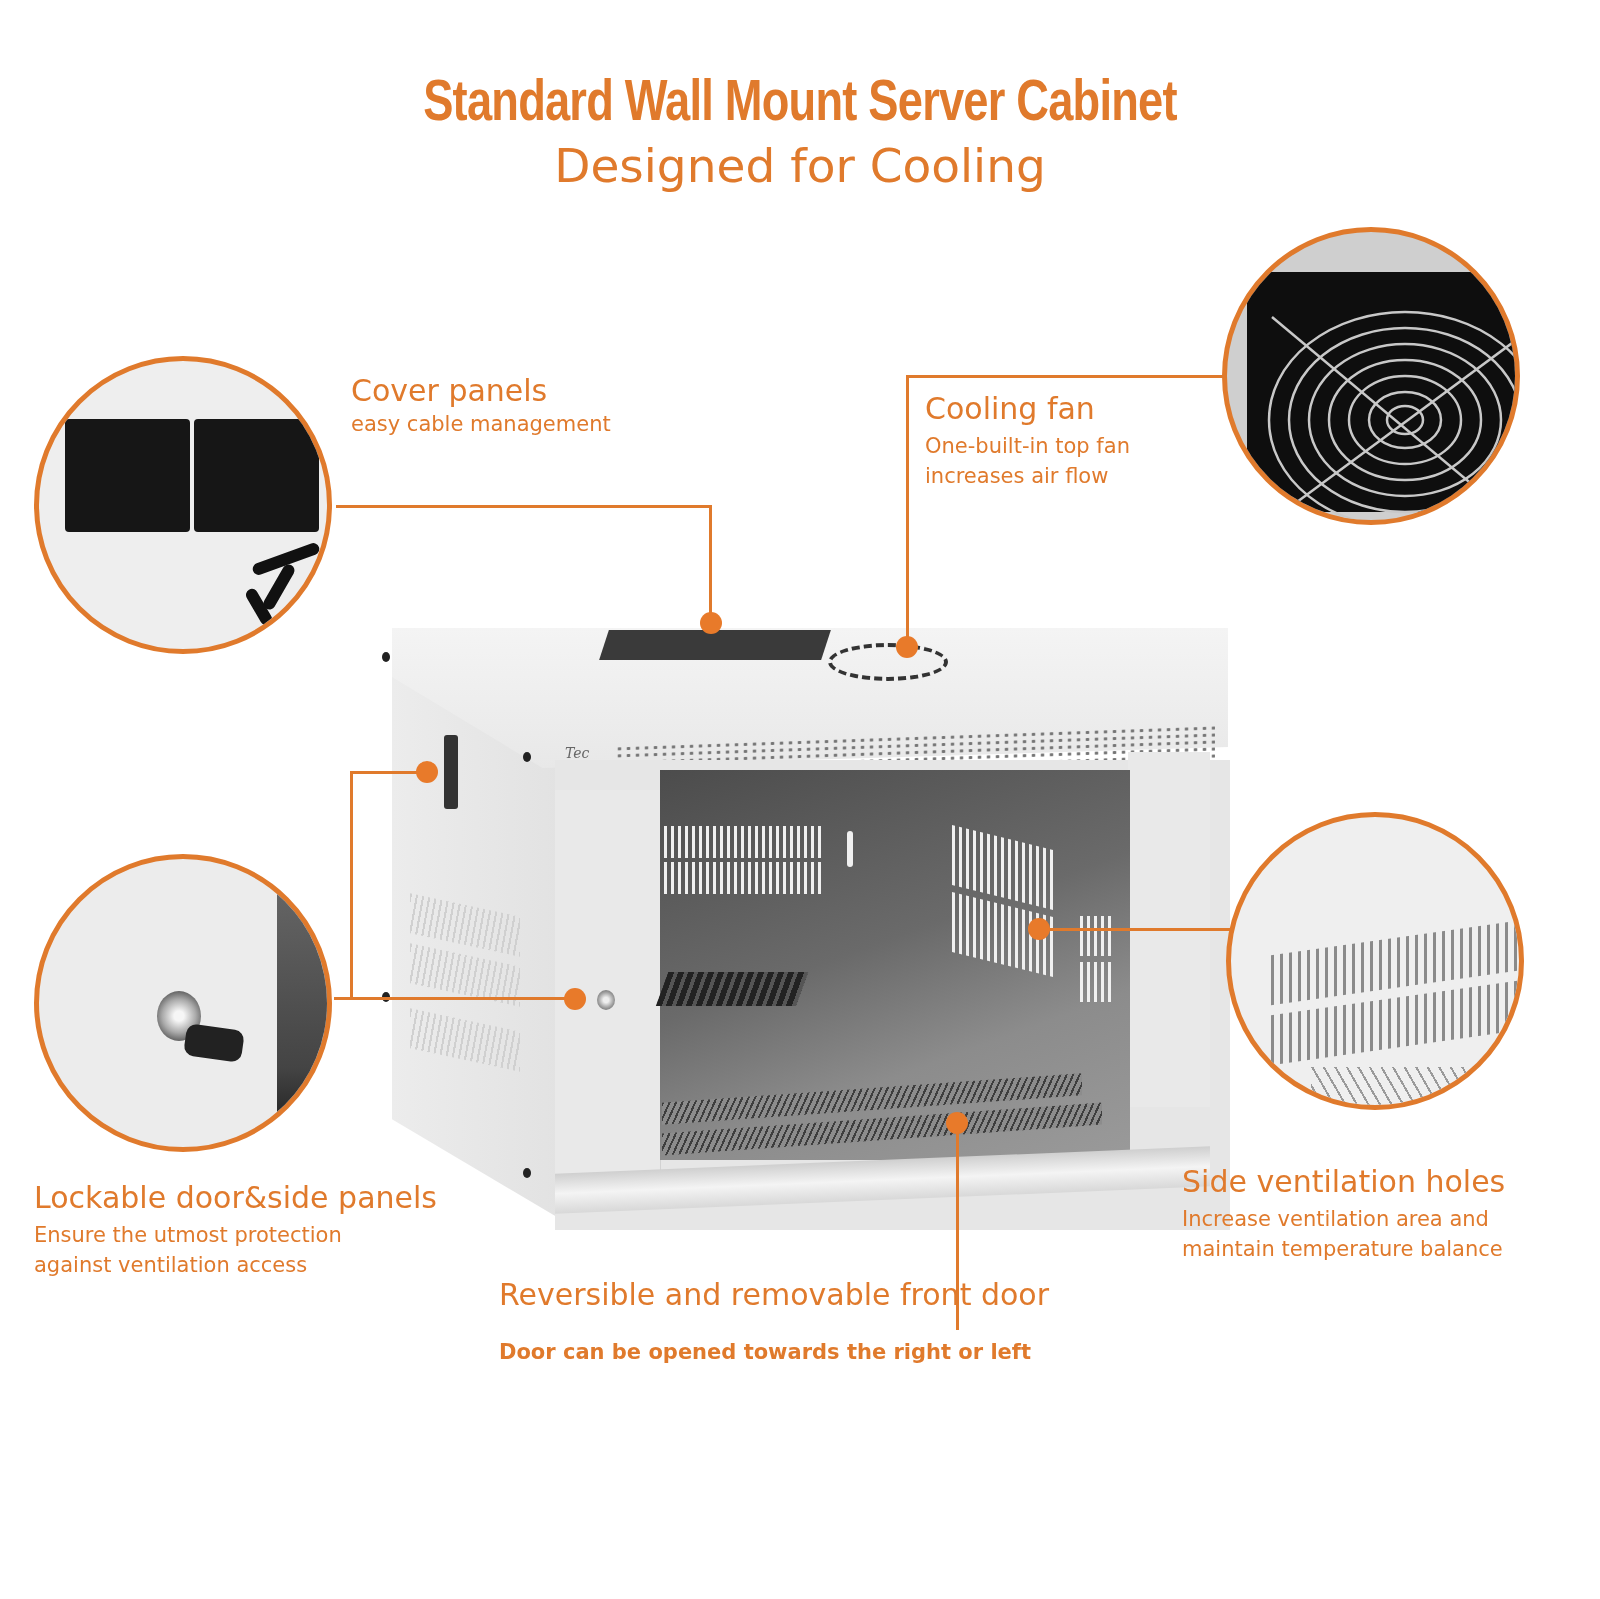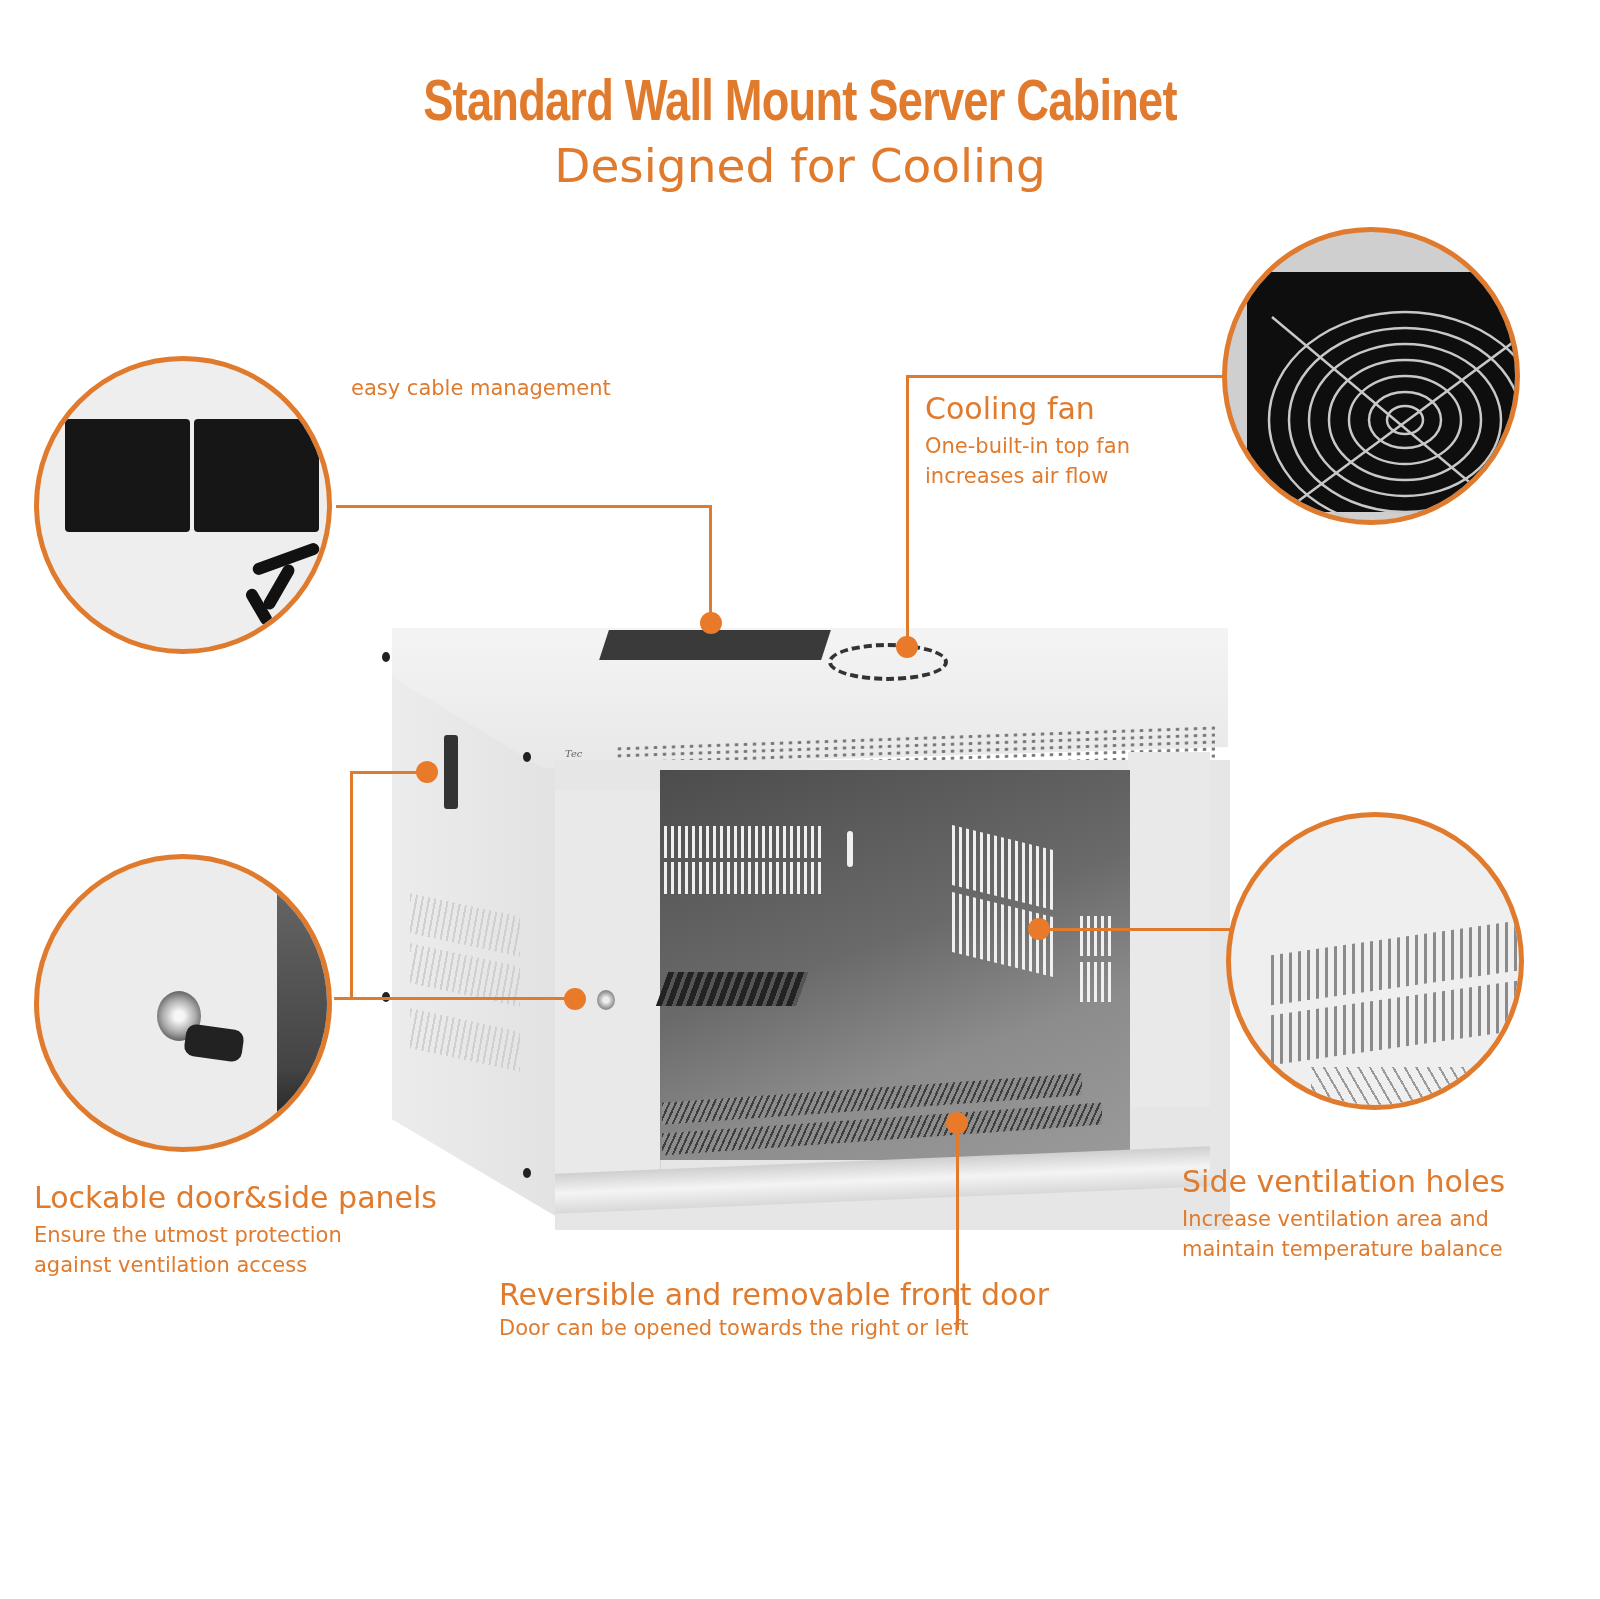--- a/index.html
+++ b/index.html
@@ -36,21 +36,21 @@
 
   <div class="cab-top"></div>
 
   <div class="abs" style="left:604px;top:630px;width:222px;height:30px;background:#3a3a3a;transform:skewX(-18deg);"></div>
 
   <div class="abs" style="left:828px;top:643px;width:112px;height:30px;border-radius:50%;border:4px dashed #333;"></div>
 
   <div class="abs" style="left:615px;top:735px;width:600px;height:38px;background-image:radial-gradient(circle,#777 1.6px,transparent 2px);background-size:9px 7px;transform:skewY(-2deg);"></div>
 
   <div class="abs" style="left:565px;top:749px;">
-    <div style="font-family:'DejaVu Serif',serif;font-style:italic;font-size:10px;color:#666;line-height:9px;">Tec</div>
+    <div style="font-family:'DejaVu Serif',serif;font-style:italic;font-size:14px;color:#666;line-height:9px;">Tec</div>
     <div style="font-family:'Liberation Sans',sans-serif;font-weight:bold;font-size:14px;color:#444;line-height:14px;">MOJO</div>
   </div>
 
   <div class="cab-front"></div>
   <div class="abs" style="left:555px;top:790px;width:105px;height:415px;background:#e9e9e9;border-right:1px solid #d2d2d2;"></div>
   <div class="abs" style="left:1128px;top:752px;width:82px;height:355px;background:#e9e9e9;"></div>
   <div class="glass"></div>
 
   <div class="vent-row" style="left:664px;top:826px;width:158px;height:32px;"></div>
   <div class="vent-row" style="left:664px;top:862px;width:158px;height:32px;"></div>
@@ -127,20 +127,21 @@
   <div class="abs" style="left:146px;top:168px;width:58px;height:32px;background:#222;border-radius:10px;transform:rotate(8deg);"></div>
 </div>
 
 <div class="circle" style="left:1226px;top:812px;background:#efefef;">
   <div class="abs" style="left:40px;top:120px;width:260px;height:50px;background:repeating-linear-gradient(90deg,#8a8a8a 0 3px,transparent 3px 9px);transform:skewY(-8deg);"></div>
   <div class="abs" style="left:40px;top:180px;width:260px;height:50px;background:repeating-linear-gradient(90deg,#8a8a8a 0 3px,transparent 3px 9px);transform:skewY(-8deg);"></div>
   <div class="abs" style="left:80px;top:250px;width:220px;height:40px;background:repeating-linear-gradient(60deg,#9a9a9a 0 2px,transparent 2px 10px);"></div>
 </div>
 
 <div class="abs" style="left:351px;top:373px;">
+  <div class="ftitle">Cover panels</div>
   <div class="fdesc">easy cable management</div>
 </div>
 
 <div class="abs" style="left:925px;top:391px;">
   <div class="ftitle">Cooling fan</div>
   <div class="fdesc" style="margin-top:4px;">One-built-in top fan</div>
   <div class="fdesc">increases air flow</div>
 </div>
 
 <div class="abs" style="left:34px;top:1180px;">
@@ -150,14 +151,14 @@
 </div>
 
 <div class="abs" style="left:1182px;top:1136px;margin-top:28px;">
   <div class="ftitle">Side ventilation holes</div>
   <div class="fdesc" style="margin-top:4px;">Increase ventilation area and</div>
   <div class="fdesc">maintain temperature balance</div>
 </div>
 
 <div class="abs" style="left:499px;top:1277px;">
   <div class="ftitle">Reversible and removable front door</div>
-  <div class="fdesc" style="margin-top:0;">Door can be opened towards the right or left</div>
+  <div class="fdesc" style="margin-top:24px;font-weight:bold;">Door can be opened towards the right or left</div>
 </div>
 
 </body></html>

